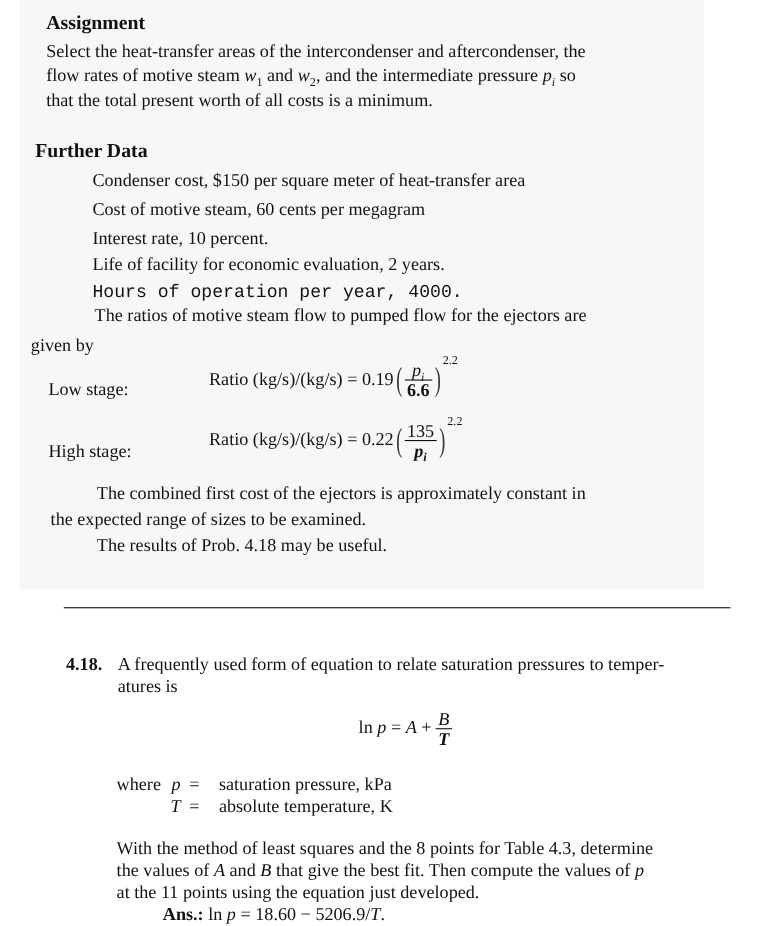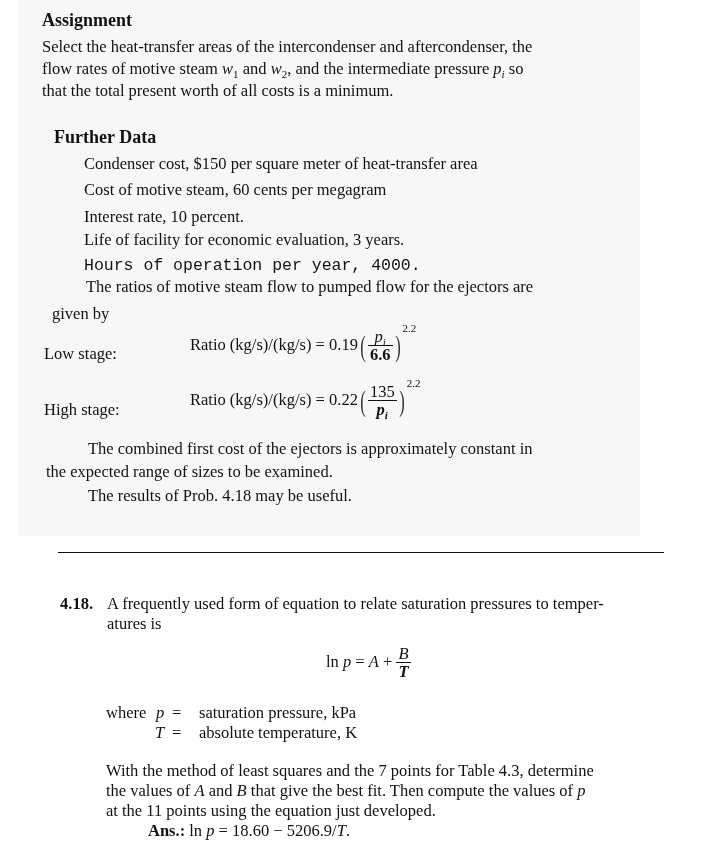--- a/index.html
+++ b/index.html
@@ -28,28 +28,28 @@
 </head>
 <body>
 
 <div class="panel"></div>
 
 <div class="abs h" style="left:42px; top:10px;">Assignment</div>
 <div class="abs" style="left:42px; top:37px;">Select the heat-transfer areas of the intercondenser and aftercondenser, the</div>
 <div class="abs" style="left:42px; top:59px;"><span>flow rates of motive steam </span><span class="it">w</span><sub>1</sub><span> and </span><span class="it">w</span><sub>2</sub><span>, and the intermediate pressure </span><span class="it">p</span><sub class="it">i</sub><span> so</span></div>
 <div class="abs" style="left:42px; top:81px;">that the total present worth of all costs is a minimum.</div>
 
-<div class="abs h" style="left:54px; top:127px;">Further Data</div>
+<div class="abs h" style="left:32px; top:127px;">Further Data</div>
 <div class="abs" style="left:84px; top:154px;">Condenser cost, $150 per square meter of heat-transfer area</div>
 <div class="abs" style="left:84px; top:180px;">Cost of motive steam, 60 cents per megagram</div>
 <div class="abs" style="left:84px; top:207px;">Interest rate, 10 percent.</div>
-<div class="abs" style="left:84px; top:230px;">Life of facility for economic evaluation, 3 years.</div>
+<div class="abs" style="left:84px; top:230px;">Life of facility for economic evaluation, 2 years.</div>
 <div class="abs" style="left:84px; top:256px;font-family:Liberation Mono, monospace;">Hours of operation per year, 4000.</div>
 <div class="abs" style="left:86px; top:277px;">The ratios of motive steam flow to pumped flow for the ejectors are</div>
-<div class="abs" style="left:52px; top:304px;">given by</div>
+<div class="abs" style="left:28px; top:304px;">given by</div>
 
 <div class="abs" style="left:44px; top:344px;">Low stage:</div>
 <div class="abs" style="left:190px; top:328px;">
   <span>Ratio (kg/s)/(kg/s) = 0.19</span><span class="paren">(</span><span class="frac"><span class="num"><span class="it">p</span><sub class="it">i</sub></span><span class="den">6.6</span></span><span class="paren">)</span><span class="exp">2.2</span>
 </div>
 
 <div class="abs" style="left:44px; top:400px;">High stage:</div>
 <div class="abs" style="left:190px; top:383px;">
   <span>Ratio (kg/s)/(kg/s) = 0.22</span><span class="paren">(</span><span class="frac"><span class="num">135</span><span class="den"><span class="it">p</span><sub class="it">i</sub></span></span><span class="paren">)</span><span class="exp">2.2</span>
 </div>
@@ -69,16 +69,16 @@
 </div>
 
 <div class="abs" style="left:106px; top:703px;">where</div>
 <div class="abs it" style="left:156px; top:703px;">p</div>
 <div class="abs" style="left:172px; top:703px;">=</div>
 <div class="abs" style="left:199px; top:703px;">saturation pressure, kPa</div>
 <div class="abs it" style="left:155px; top:723px;">T</div>
 <div class="abs" style="left:172px; top:723px;">=</div>
 <div class="abs" style="left:199px; top:723px;">absolute temperature, K</div>
 
-<div class="abs" style="left:106px; top:761px;">With the method of least squares and the 7 points for Table 4.3, determine</div>
+<div class="abs" style="left:106px; top:761px;">With the method of least squares and the 8 points for Table 4.3, determine</div>
 <div class="abs" style="left:106px; top:781px;"><span>the values of </span><span class="it">A</span><span> and </span><span class="it">B</span><span> that give the best fit. Then compute the values of </span><span class="it">p</span></div>
 <div class="abs" style="left:106px; top:801px;">at the 11 points using the equation just developed.</div>
 <div class="abs" style="left:148px; top:821px;"><span class="b">Ans.:</span><span> ln </span><span class="it">p</span><span> = 18.60 − 5206.9/</span><span class="it">T</span><span>.</span></div>
 
 </body></html>

